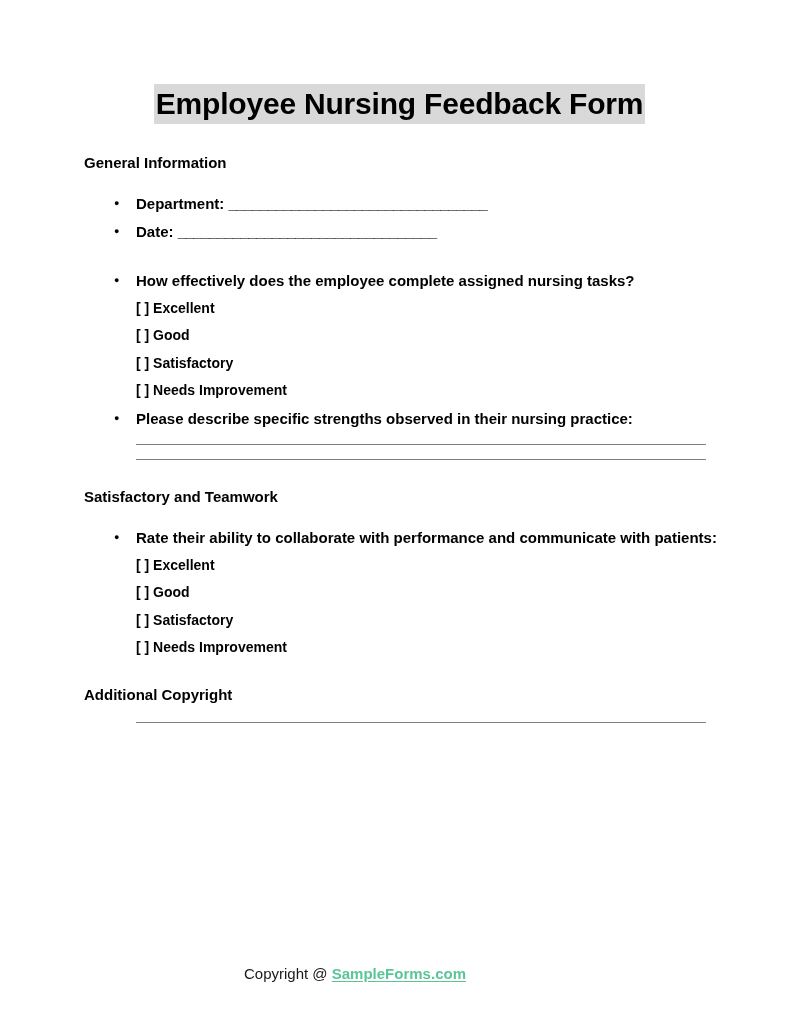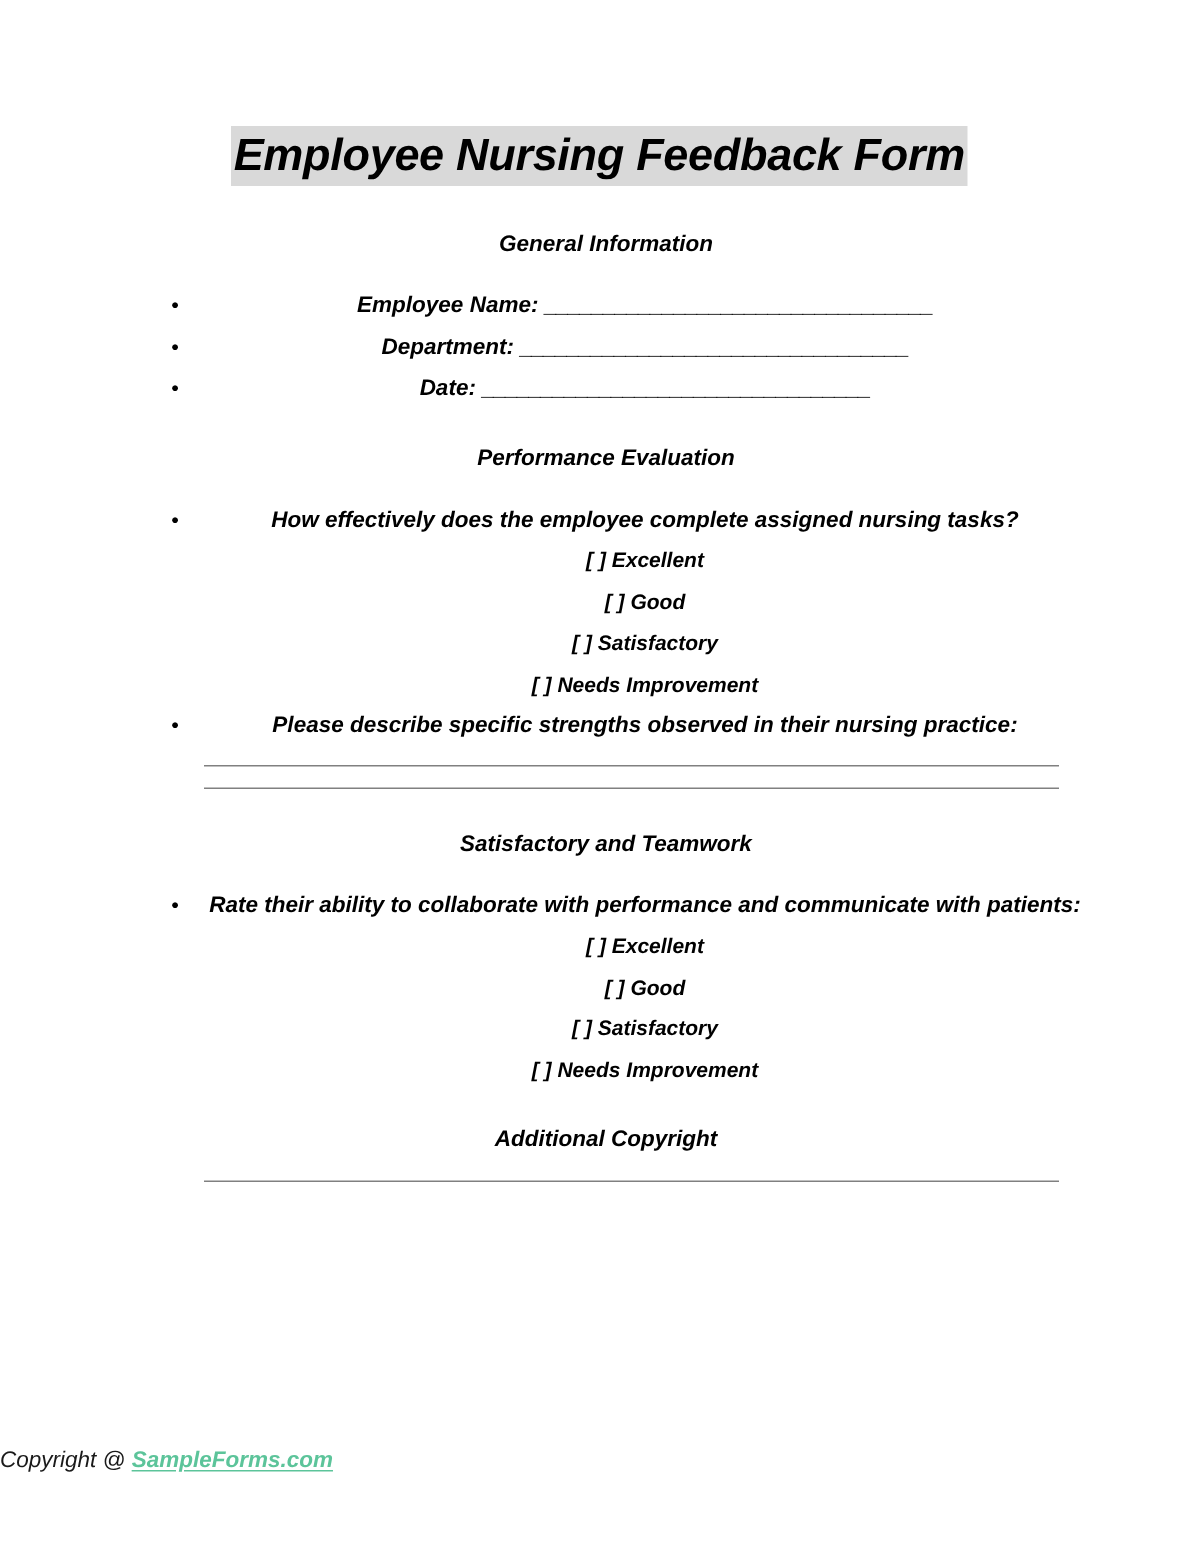--- a/index.html
+++ b/index.html
@@ -13,21 +13,20 @@
     font-family: "Liberation Sans", sans-serif;
     color: #000000;
     overflow: hidden;
     position: relative;
   }
   .page {
     position: relative;
     width: 799px;
     height: 1034px;
     box-sizing: border-box;
-    font-style: italic;
   }
 
   
   .title-wrap {
     position: absolute;
     top: 84px;
     left: 0;
     width: 799px;
     text-align: center;
   }
@@ -42,21 +41,21 @@
     color: #000;
   }
 
   
   .content {
     position: absolute;
     top: 152px;
     left: 84px;
     width: 640px;
   }
-  .section { margin: 0; text-align: center; }
+  .section { margin: 0; }
   .section-heading {
     font-size: 15px;
     font-weight: bold;
     line-height: 21px;
     margin: 0 0 17px 0;
     color: #000;
   }
 
   ul.bullets {
     list-style: none;
@@ -103,21 +102,21 @@
   .spacer-lg { height: 26px; }
 
   
   .footer {
     position: absolute;
     left: 0;
     top: 963px;
     width: 799px;
     padding-right: 89px;
     box-sizing: border-box;
-    text-align: left;
+    text-align: center;
     font-size: 15px;
     line-height: 22px;
   }
   .footer .copy-text {
     color: #1a1a1a;
     font-weight: normal;
   }
   .footer .brand-link {
     color: #5cc49a;
     font-weight: bold;
@@ -133,38 +132,33 @@
   <div class="title-wrap">
     <span class="doc-title">Employee Nursing Feedback Form</span>
   </div>
 
   <div class="content">
 
     <div class="section">
       <div class="section-heading">General Information</div>
       <ul class="bullets">
         <li class="bullet-item">
-          <span>Employee Name:</span>
-          <span class="blank">_________________________________</span>
-        </li>
-        <li class="bullet-item">
           <span>Department:</span>
           <span class="blank">_________________________________</span>
         </li>
         <li class="bullet-item">
           <span>Date:</span>
           <span class="blank">_________________________________</span>
         </li>
       </ul>
     </div>
 
     <div class="spacer-md"></div>
 
     <div class="section">
-      <div class="section-heading">Performance Evaluation</div>
       <ul class="bullets">
         <li class="bullet-item">
           <span>How effectively does the employee complete assigned nursing tasks?</span>
         </li>
       </ul>
       <div class="choice">[ ] Excellent</div>
       <div class="choice">[ ] Good</div>
       <div class="choice">[ ] Satisfactory</div>
       <div class="choice">[ ] Needs Improvement</div>
       <ul class="bullets">

